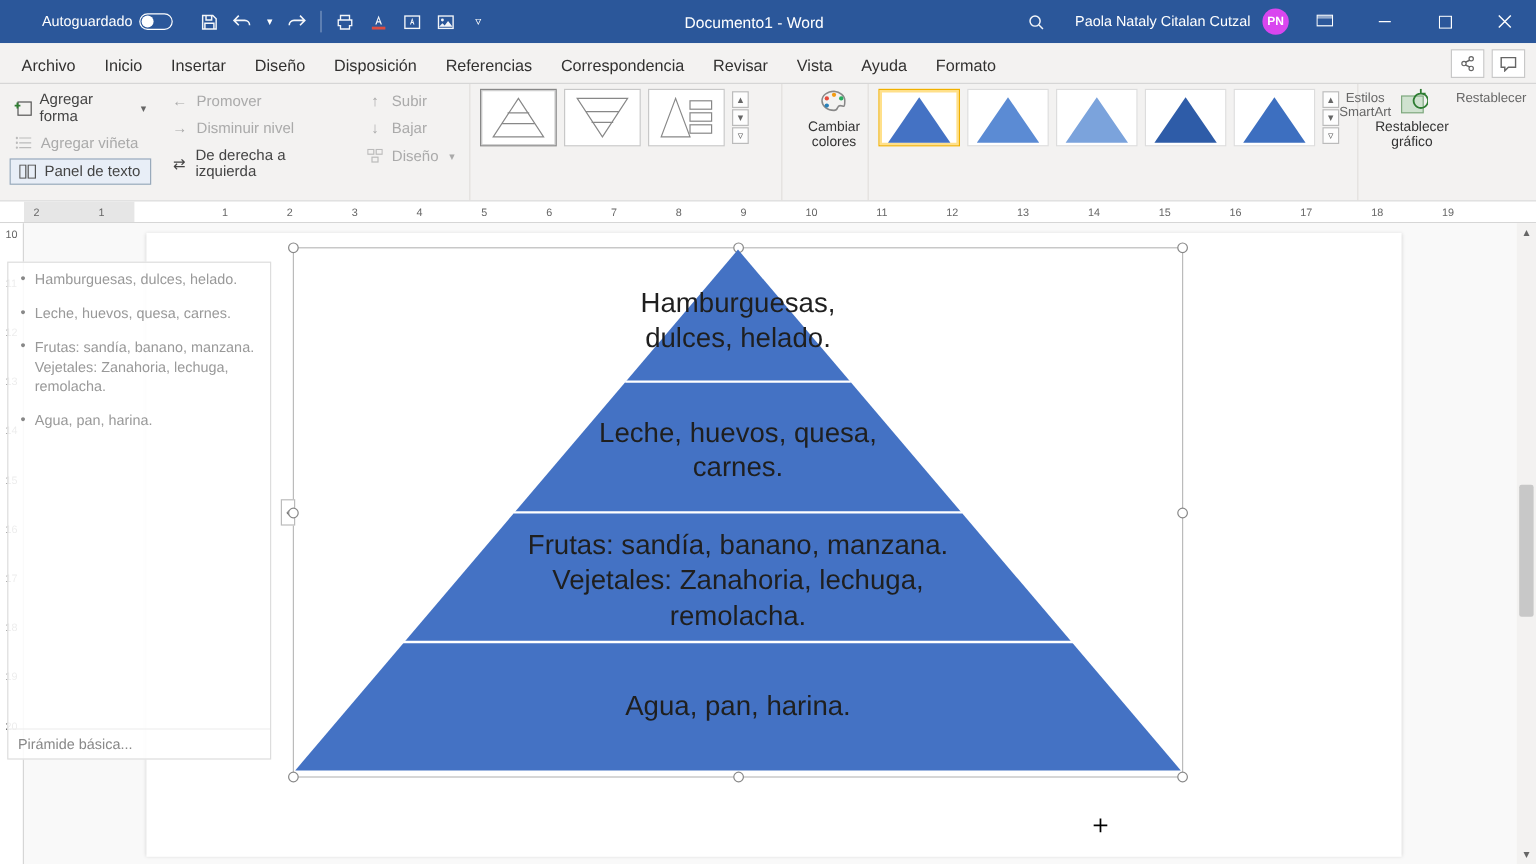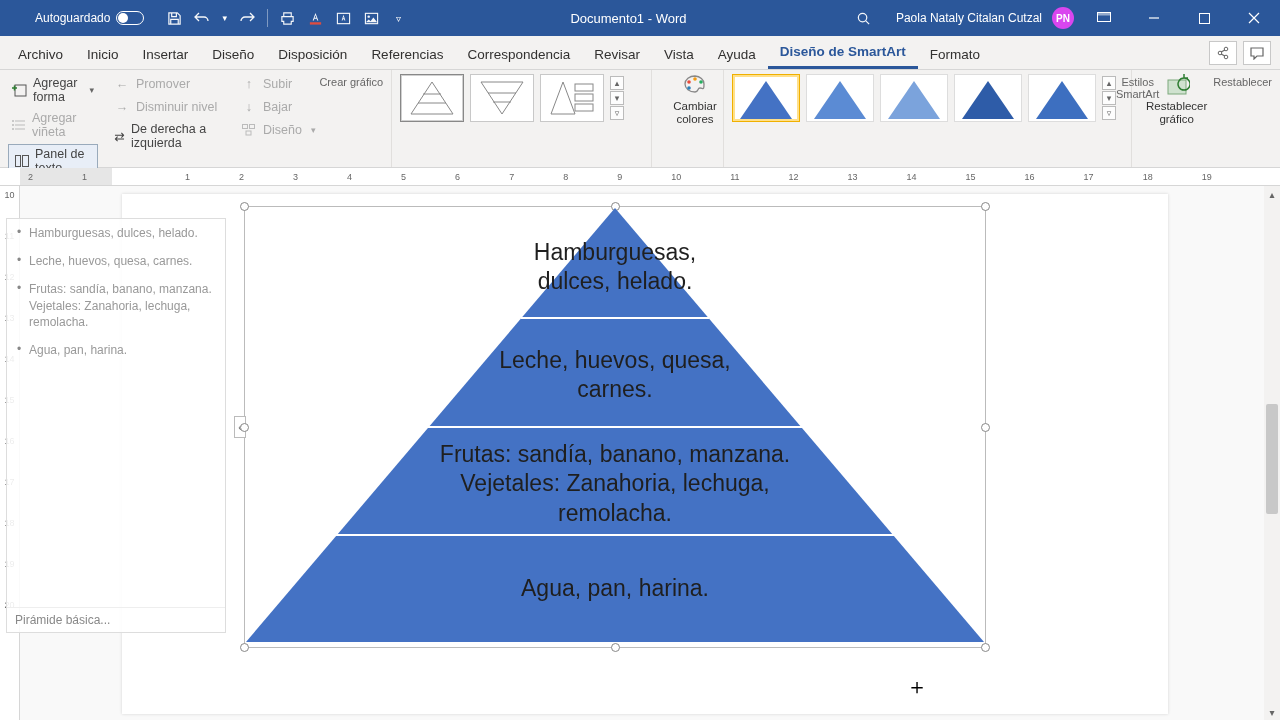--- a/index.html
+++ b/index.html
@@ -174,21 +174,20 @@
   <div class="tab">Archivo</div>
   <div class="tab">Inicio</div>
   <div class="tab">Insertar</div>
   <div class="tab">Diseño</div>
   <div class="tab">Disposición</div>
   <div class="tab">Referencias</div>
   <div class="tab">Correspondencia</div>
   <div class="tab">Revisar</div>
   <div class="tab">Vista</div>
   <div class="tab">Ayuda</div>
-  <div class="tab active">Diseño de SmartArt</div>
   <div class="tab">Formato</div>
   <div class="spacer"></div>
   <div class="tabbtn">
       <svg width="14" height="14" viewBox="0 0 14 14">
         <path fill="none" stroke="#666" stroke-width="1.2" d="M9 4L5 6M9 10L5 8"></path>
         <circle cx="10" cy="3" r="1.8" fill="none" stroke="#666"></circle>
         <circle cx="4" cy="7" r="1.8" fill="none" stroke="#666"></circle>
         <circle cx="10" cy="11" r="1.8" fill="none" stroke="#666"></circle>
       </svg>
     </div>
@@ -263,21 +262,20 @@
                 <rect x=".5" y=".5" width="5" height="4" fill="none" stroke="#bbb"></rect>
                 <rect x="7.5" y=".5" width="5" height="4" fill="none" stroke="#bbb"></rect>
                 <rect x="4" y="7" width="5" height="4" fill="none" stroke="#bbb"></rect>
               </svg>
             </span>
             <span>Diseño</span>
             <span style="font-size:9px;margin-left:3px">▾</span>
           </div>
       </div>
     </div>
-    <div class="group-label">Crear gráfico</div>
   </div>
 
   <div class="group" style="width:260px">
     <div class="group-body">
       <div class="gallery">
         <div class="gitem sel">
             <svg width="46" height="36" viewBox="0 0 46 36">
               <path fill="none" stroke="#888" d="M23 2L44 34H2z M9 23h28 M14 14h18"></path>
             </svg>
           </div>

